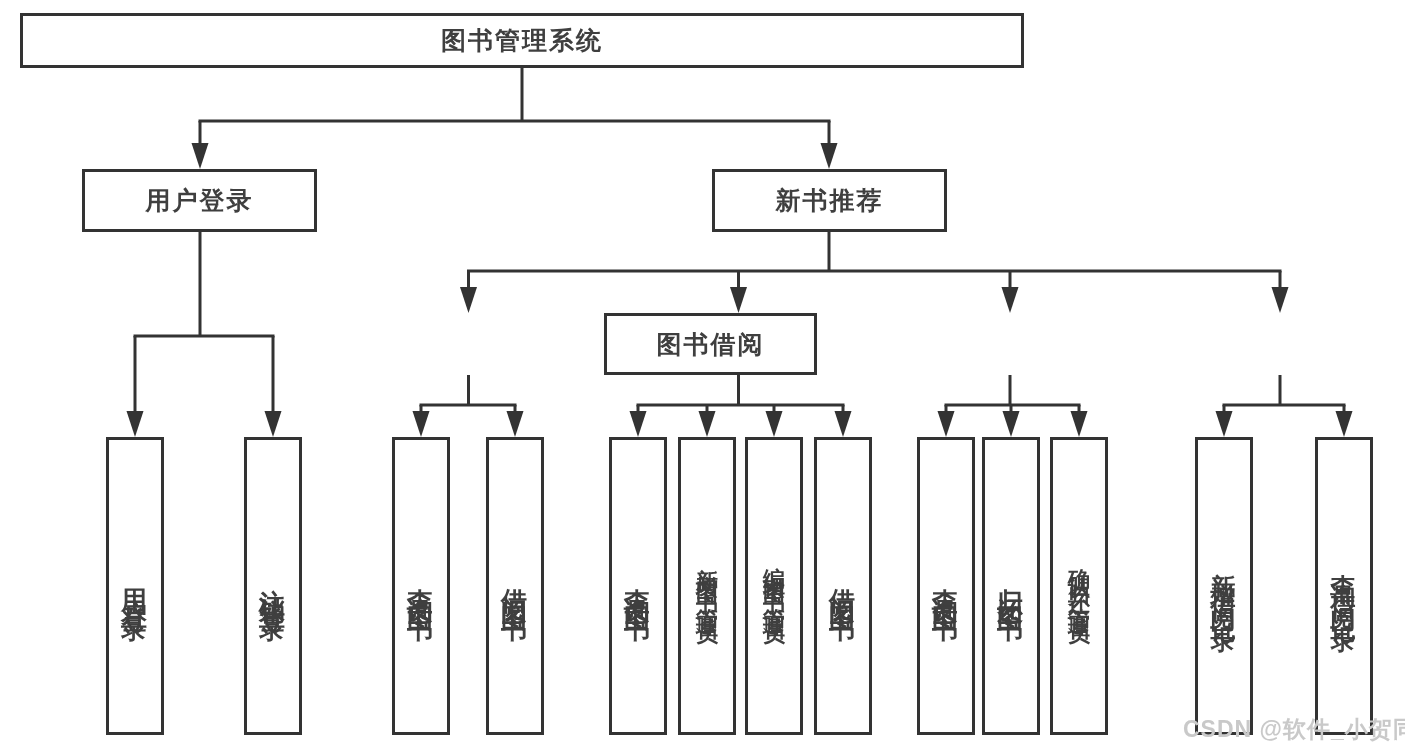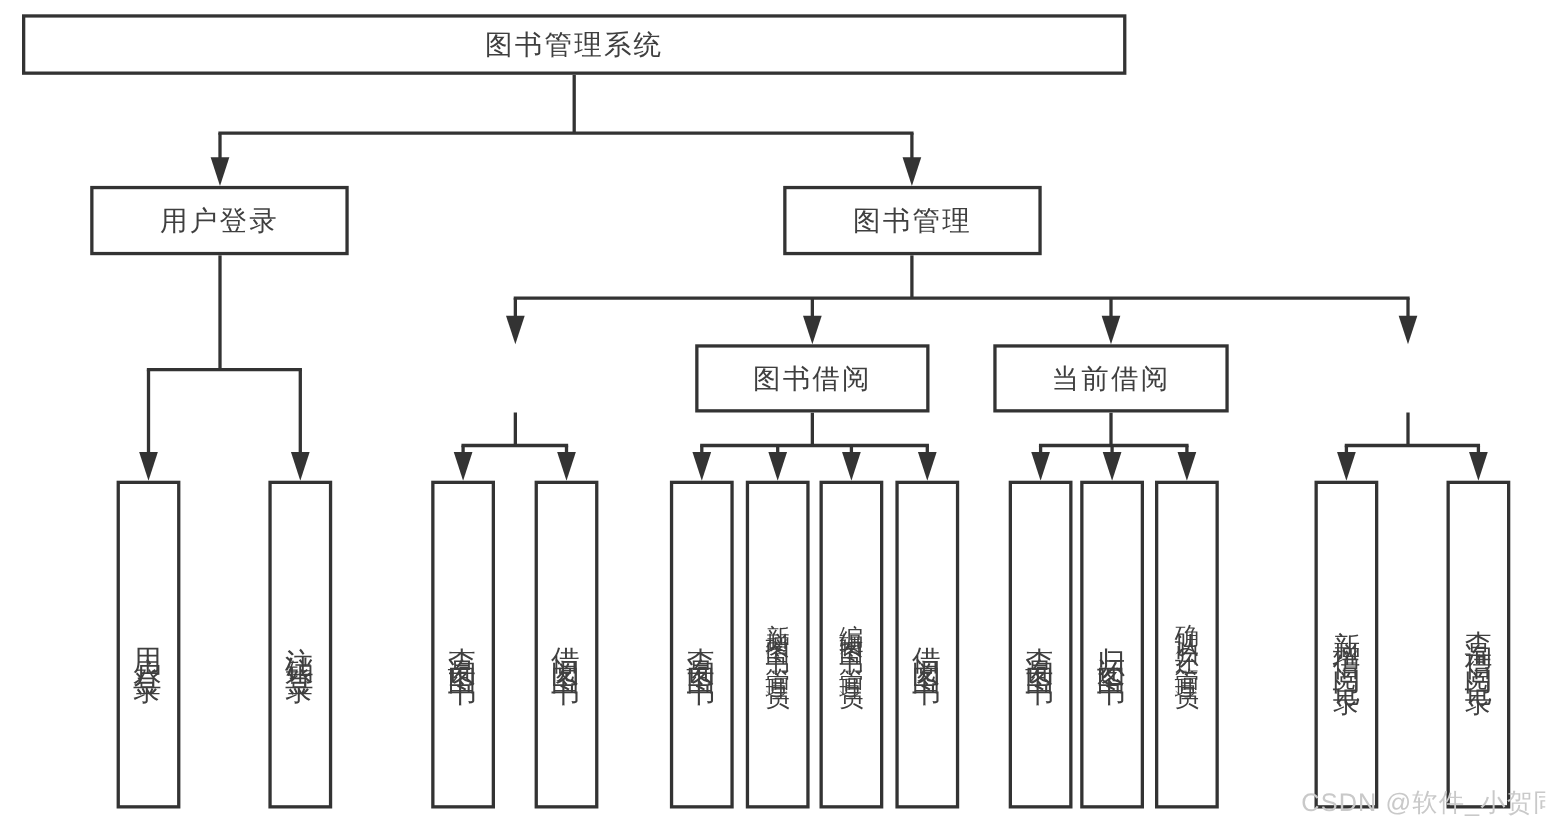--- a/index.html
+++ b/index.html
@@ -1,17 +1,17 @@
 <!DOCTYPE html>
 <html><head>
 <meta charset="utf-8">
 <style>
   html,body{margin:0;padding:0;background:#ffffff;}
   body{font-family:"Liberation Sans","DejaVu Sans",sans-serif;}
-  .stage{position:relative;width:1405px;height:747px;background:#ffffff;overflow:hidden;}
+  .stage{position:relative;width:1405px;height:747px;background:#ffffff;overflow:hidden;font-weight:bold;}
   .wires{position:absolute;left:0;top:0;}
   .node{
     position:absolute;box-sizing:border-box;background:#ffffff;
     border:3px solid #333333;color:#3f3f3f;
     display:flex;align-items:center;justify-content:center;
     font-size:25px;letter-spacing:2px;z-index:2;
   }
   .leaf{
     position:absolute;box-sizing:border-box;background:#ffffff;
     border:3px solid #333333;color:#3f3f3f;
@@ -97,24 +97,23 @@
       <line x1="1224" y1="405" x2="1224" y2="415"></line>
       <line x1="1344" y1="405" x2="1344" y2="415"></line>
       <polygon points="1215.5,411 1232.5,411 1224,437" fill="#333333" stroke="none"></polygon>
       <polygon points="1335.5,411 1352.5,411 1344,437" fill="#333333" stroke="none"></polygon>
     </g>
   </svg>
 
   <div class="node" style="left:20px;top:13px;width:1004px;height:55px">图书管理系统</div>
 
   <div class="node" style="left:82px;top:169px;width:235px;height:63px">用户登录</div>
-  <div class="node" style="left:712px;top:169px;width:235px;height:63px">图书管理</div>
+  <div class="node" style="left:712px;top:169px;width:235px;height:63px">新书推荐</div>
 
-  <div class="node" style="left:632px;top:313px;width:213px;height:62px">图书借阅</div>
-  <div class="node" style="left:903px;top:313px;width:214px;height:62px">当前借阅</div>
+  <div class="node" style="left:604px;top:313px;width:213px;height:62px">图书借阅</div>
 
   <div class="leaf" style="left:106px">用户登录</div>
   <div class="leaf" style="left:244px">注销登录</div>
 
   <div class="leaf" style="left:392px">查询图书</div>
   <div class="leaf" style="left:486px">借阅图书</div>
 
   <div class="leaf" style="left:609px">查询图书</div>
   <div class="leaf dense" style="left:678px">新增图书（管理员）</div>
   <div class="leaf dense" style="left:745px">编辑图书（管理员）</div>

